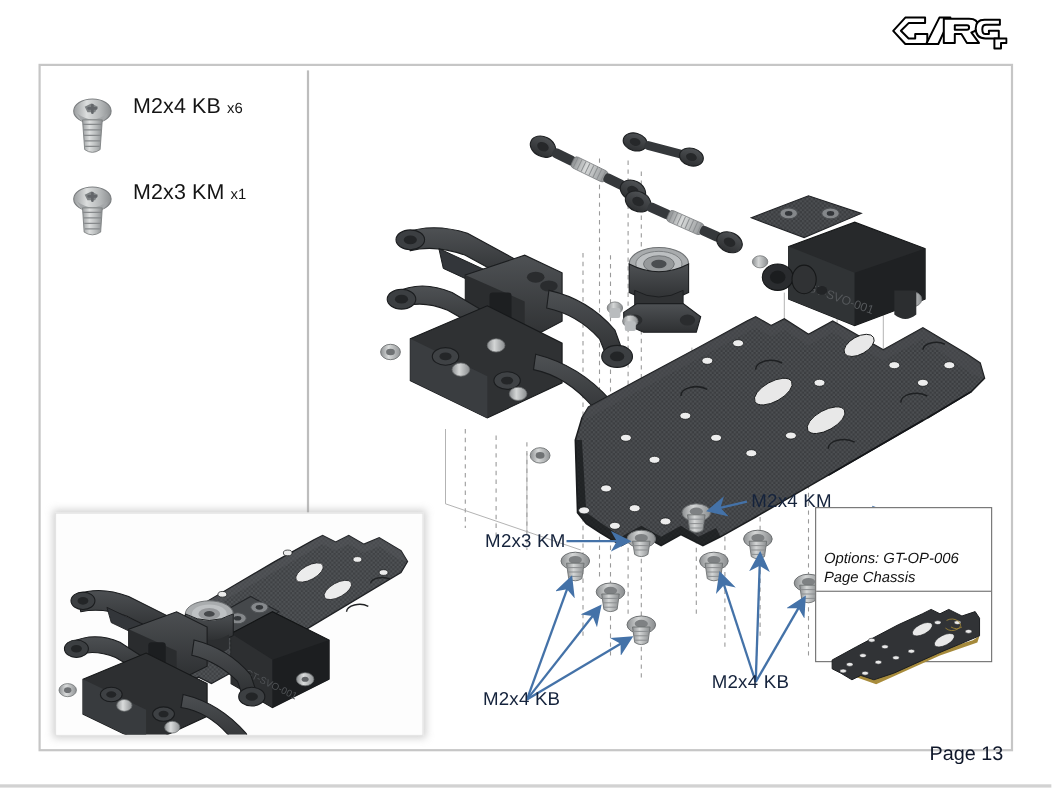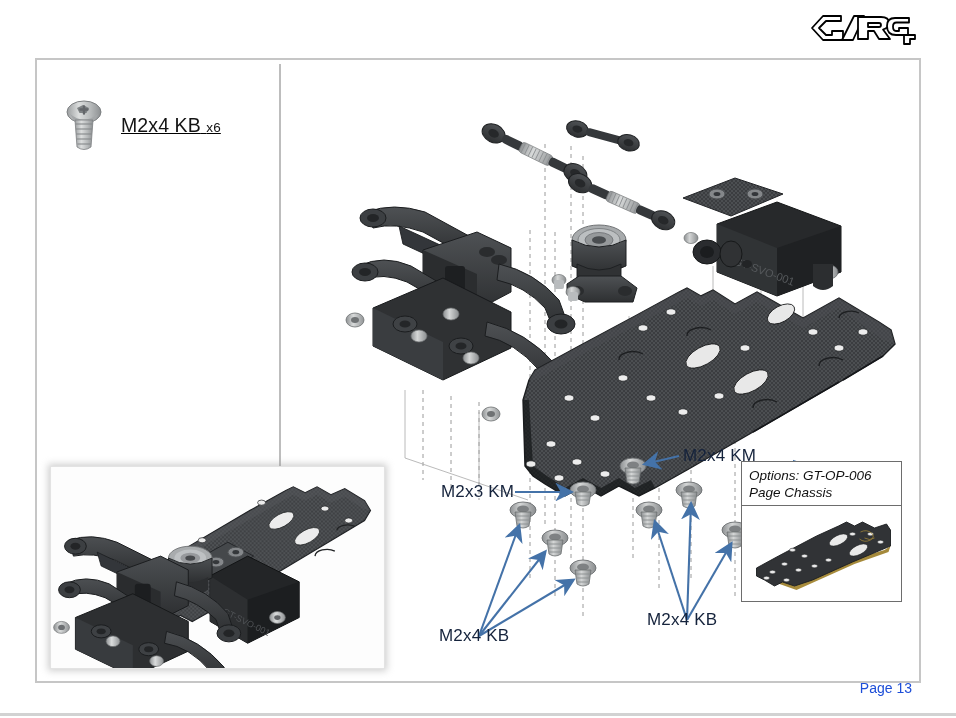--- a/index.html
+++ b/index.html
@@ -23,21 +23,21 @@
     border: 2px solid #c6c6c6;
     background: #fff;
   }
   #col-divider {
     position: absolute; left: 242px; top: 4px;
     width: 2px; height: 600px; background: #bdbdbd;
   }
 
   
   #parts-legend { position: absolute; left: 24px; top: 26px; width: 210px; }
-  .part-row { display: flex; align-items: center; height: 78px; text-decoration: underline; }
+  .part-row { display: flex; height: 78px; }
   .part-row .screw-ico { width: 46px; height: 56px; flex: 0 0 46px; }
   .part-row .screw-ico svg { width: 100%; height: 100%; display: block; }
   .part-label {
     font-size: 19.5px; color: #141414; white-space: nowrap;
     margin-left: 14px; letter-spacing: .1px;
   }
   .part-label .qty { font-size: 13.5px; }
 
   
   #diagram { position: absolute; left: 246px; top: 0; width: 638px; height: 621px; }
@@ -54,39 +54,40 @@
   #options-box {
     position: absolute; left: 741px; top: 461px;
     width: 161px; height: 141px;
     border: 1.5px solid #6d6d6d; background: #fff;
   }
   #options-head {
     padding: 5px 6px 4px 7px;
     border-bottom: 1.5px solid #6d6d6d;
     font-style: italic; font-size: 13.5px; line-height: 1.26;
     color: #111;
+    margin-top: 32px;
   }
   #options-img { position: relative; height: 92px; overflow: hidden; }
   #options-img svg { position: absolute; left: 0; top: 0; width: 100%; height: 100%; }
 
   
   #inset-photo {
     position: absolute; left: 50px; top: 466px;
     width: 335px; height: 203px;
     background: #fcfcfc;
     border: 1px solid #e3e3e3;
     box-shadow: 0 0 7px 2px rgba(150,150,150,.45);
     overflow: hidden;
   }
   #inset-photo svg { width: 100%; height: 100%; display: block; }
 
   
   #page-number {
     position: absolute; right: 44px; bottom: 22px;
-    font-size: 14px; color: #1d4ed8;
+    font-size: 18px; color: #0f172a;
   }
   #footer-rule {
     position: absolute; left: 0; bottom: 2px;
     width: 956px; height: 3px; background: #d2d2d2;
   }
 </style>
 </head>
 <body>
 
 <div id="page">
@@ -133,20 +134,41 @@
               <path d="M16.4 47 L29.6 47"></path>
             </g>
           </svg>
         </span>
         <span class="part-label">
           <span>M2x4 KB</span>
           <span class="qty">x6</span>
         </span>
       </div>
 
+      <div class="part-row">
+        <span class="screw-ico">
+          <svg viewBox="0 0 46 56" xmlns="http://www.w3.org/2000/svg">
+            <ellipse cx="23" cy="17" rx="17" ry="11" fill="url(#sgA)" stroke="#7c7f81" stroke-width="1"></ellipse>
+            <path d="M9 19 Q23 30 37 19 L33 26 Q23 33 13 26 Z" fill="#a4a7a9"></path>
+            <path d="M16 13 l6 -3 l6 3 l-2.5 5 l-7 0 Z" fill="#7e8284"></path>
+            <path d="M19.5 14.5 l7 0 M23 11.5 l0 7" stroke="#63666a" stroke-width="2.4" stroke-linecap="round"></path>
+            <path d="M14 25 L32 25 L30.5 47 Q23 52 15.5 47 Z" fill="url(#sgA)" stroke="#7c7f81" stroke-width=".8"></path>
+            <g stroke="#86898b" stroke-width="1.1" fill="none">
+              <path d="M14.4 29 L31.6 29"></path>
+                <path d="M14.9 34 L31.1 34"></path>
+              <path d="M15.5 39 L30.5 39"></path>
+                <path d="M16.2 44 L29.8 44"></path>
+            </g>
+          </svg>
+        </span>
+        <span class="part-label">
+          <span>M2x3 KM</span>
+          <span class="qty">x1</span>
+        </span>
+      </div>
 
     </div>
 
     <div id="diagram">
       <svg viewBox="0 0 638 621" xmlns="http://www.w3.org/2000/svg">
         <defs>
           <pattern id="carbon" width="4" height="4" patternUnits="userSpaceOnUse">
             <rect width="4" height="4" fill="#3b3d40"></rect>
             <rect width="2" height="2" fill="#4c4f52"></rect>
             <rect x="2" y="2" width="2" height="2" fill="#4c4f52"></rect>

